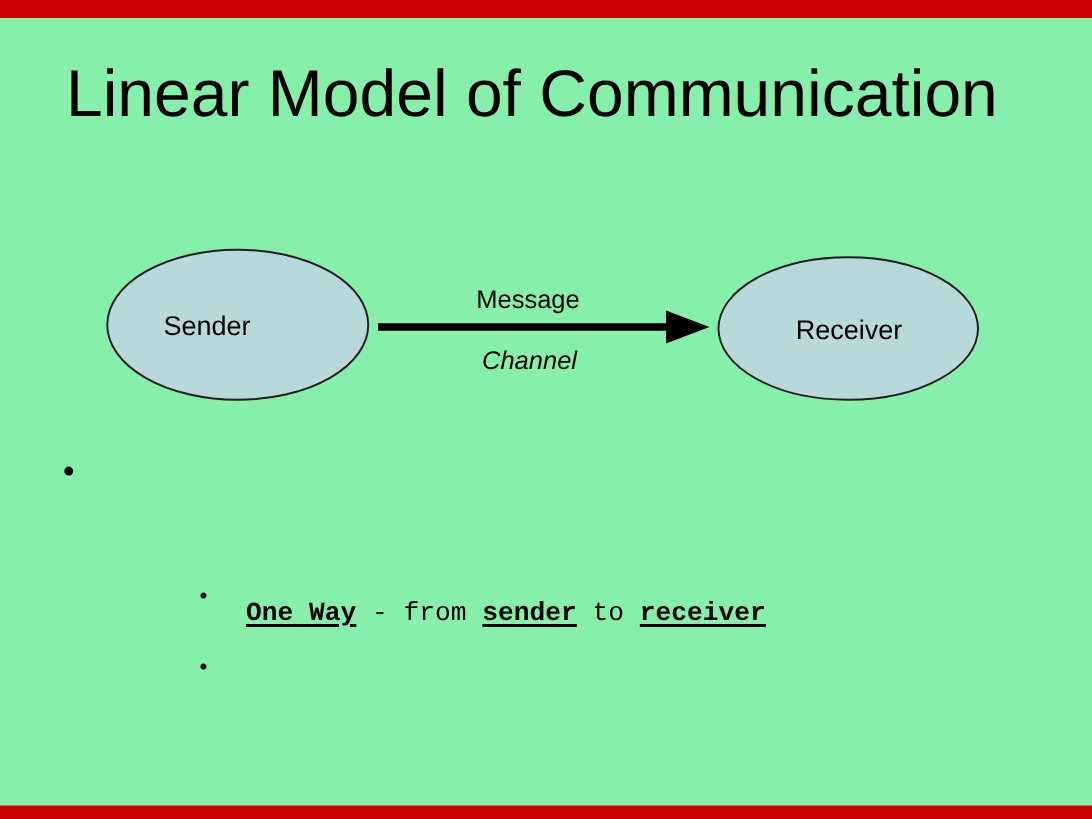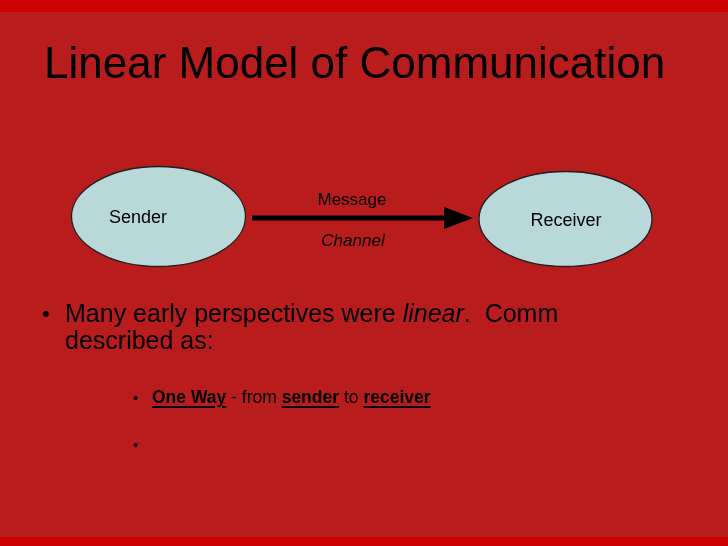--- a/index.html
+++ b/index.html
@@ -30,51 +30,50 @@
   .main-bullet{left:42px;top:300px;width:575px;font-size:25px;line-height:27px;}
   .main-bullet .marker{width:23px;flex:0 0 23px;font-size:22px;line-height:27px;}
   .main-text{margin:0;}
   .main-text em{font-style:italic;}
   .keep-spaces{white-space:pre-wrap;}
 
   .sub-bullet{left:133px;width:420px;font-size:17.5px;line-height:21px;}
   .sub-bullet.sub1{top:387px;}
   .sub-bullet.sub2{top:434px;}
   .sub-bullet .marker{width:19px;flex:0 0 19px;font-size:15px;line-height:21px;}
-  .sub-text{margin:0;}
+  .sub-text{margin:12px;font-family:Liberation Mono, monospace;}
   .bu{
     font-weight:bold;
     text-decoration-line:underline;
     text-decoration-thickness:2px;
     text-underline-offset:3px;
   }
 </style>
 </head>
 <body>
 
-<div class="slide" style="background: #b91c1c;">
+<div class="slide" style="background: #86efac;">
 
   <div class="accent-bar top" style="background: rgb(204, 0, 0);"></div>
 
   <h1 class="title">Linear Model of Communication</h1>
 
   <svg class="diagram" width="728" height="145" viewBox="0 150 728 145" xmlns="http://www.w3.org/2000/svg">
     <ellipse class="ellipse-shape" cx="158.5" cy="216.5" rx="87" ry="50" stroke-width="1.3" fill="#b9d8da" stroke="#1f1f1f"></ellipse>
     <ellipse class="ellipse-shape" cx="565.5" cy="219" rx="86.5" ry="47.5" stroke-width="1.3" fill="#b9d8da" stroke="#1f1f1f"></ellipse>
     <text class="node-label" x="138" y="223" text-anchor="middle">Sender</text>
     <text class="node-label" x="566" y="226" text-anchor="middle">Receiver</text>
     <line class="arrow-shaft" x1="252" y1="218" x2="450" y2="218" stroke-width="5" stroke="#000000"></line>
     <polygon class="arrow-head" points="444,207 473,218 444,229" fill="#000000"></polygon>
     <text class="edge-label" x="352" y="205" text-anchor="middle">Message</text>
     <text class="edge-label italic" x="353" y="246" text-anchor="middle">Channel</text>
   </svg>
 
   <div class="bullet main-bullet">
     <span class="marker">•</span>
-    <p class="main-text"><span>Many early perspectives were </span><em>linear</em><span class="keep-spaces">.  Comm</span><br><span>described as:</span></p>
   </div>
 
   <div class="bullet sub-bullet sub1">
     <span class="marker">•</span>
     <p class="sub-text"><span class="bu">One Way</span><span> - from </span><span class="bu">sender</span><span> to </span><span class="bu">receiver</span></p>
   </div>
 
   <div class="bullet sub-bullet sub2">
     <span class="marker">•</span>
   </div>

